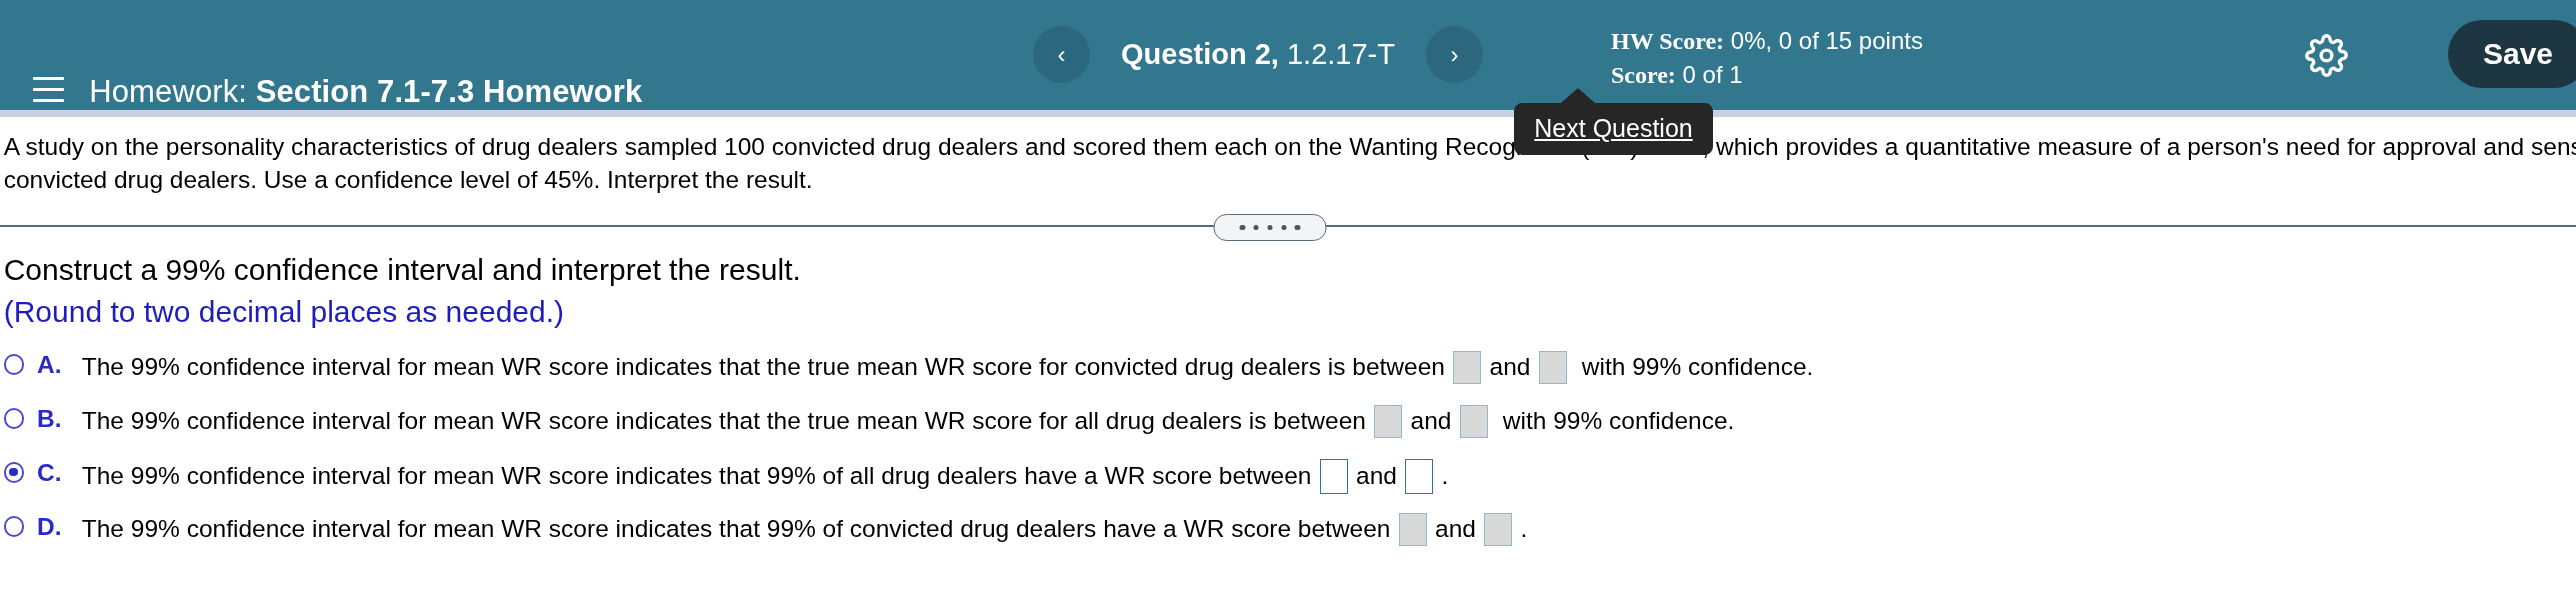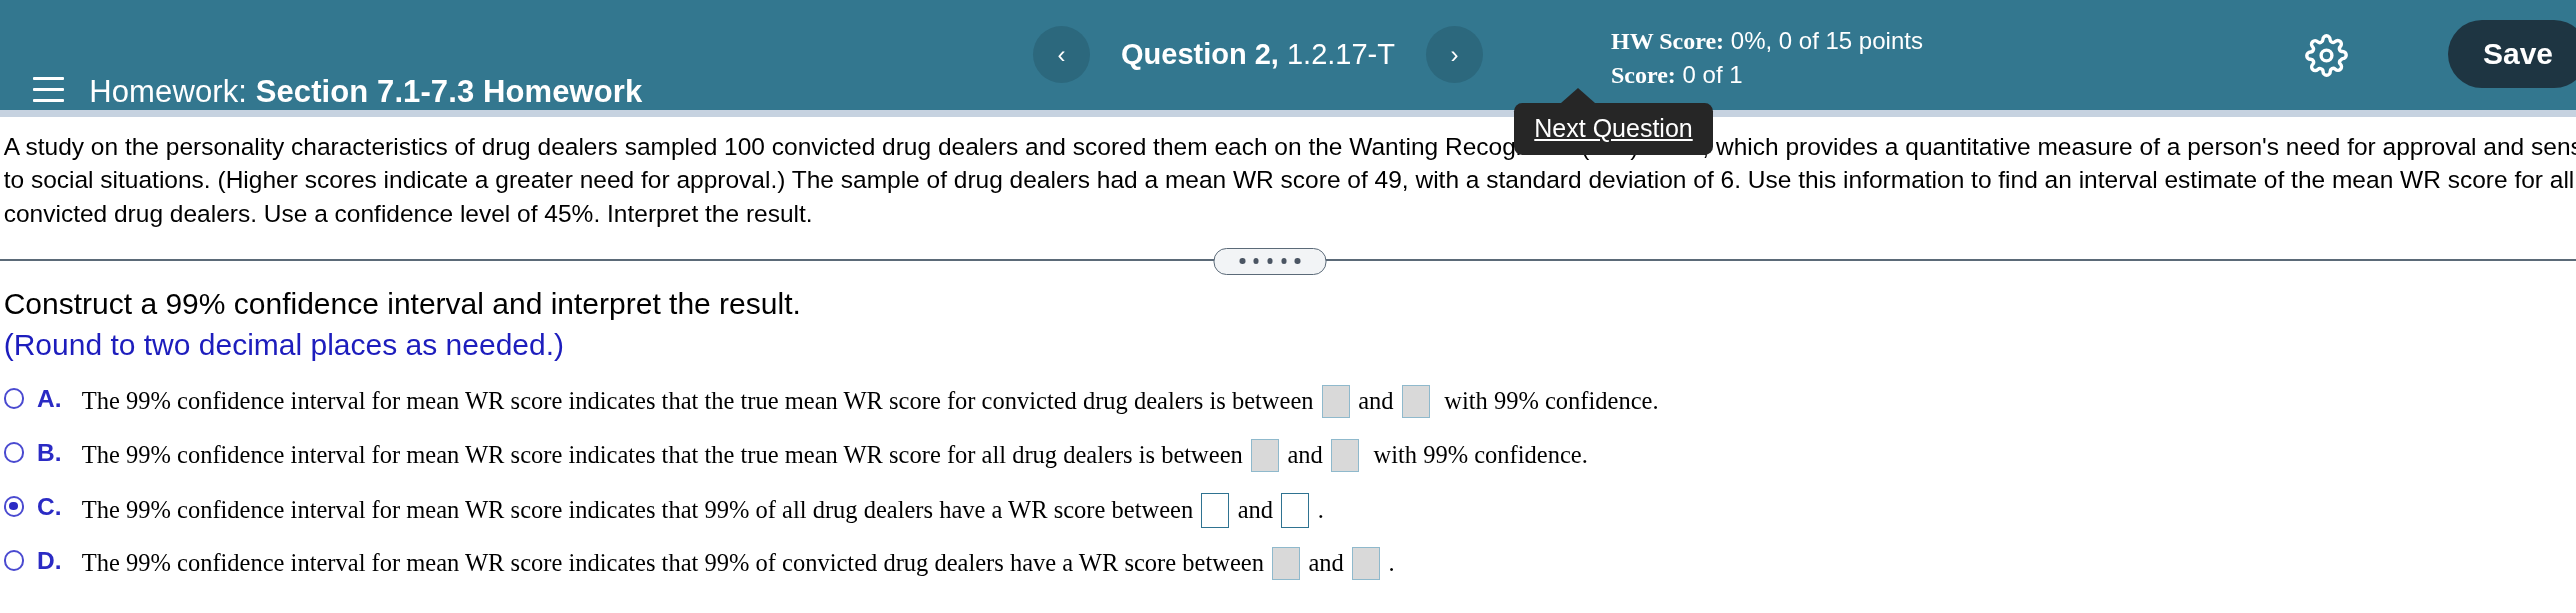--- a/index.html
+++ b/index.html
@@ -251,21 +251,21 @@
     margin-top: 3.7px;
     flex: 0 0 auto;
   }
   .choice-text {
     margin-left: 20.3px;
     margin-top: 3.7px;
     display: flex;
     align-items: center;
     gap: 0;
   }
-  .choice-text .seg { white-space: pre; font-family: Liberation Serif, serif; }
+  .choice-text .seg { white-space: pre; }
 
   .ansbox {
     display: inline-block;
     width: 28px;
     height: 33px;
     border: 1.8px solid #8fb9cc;
     background: #d9d9d9;
     box-sizing: border-box;
     margin: 0 8.3px;
     vertical-align: middle;
@@ -313,21 +313,20 @@
 </div>
 
 <div class="header-underline"></div>
 
 <div class="tooltip">Next Question</div>
 
 <div class="content">
 
   <div class="question-text">
     <div>A study on the personality characteristics of drug dealers sampled 100 convicted drug dealers and scored them each on the Wanting Recognition (WR) scale, which provides a quantitative measure of a person's need for approval and sensitivity</div>
-    <div>to social situations. (Higher scores indicate a greater need for approval.) The sample of drug dealers had a mean WR score of 49, with a standard deviation of 6. Use this information to find an interval estimate of the mean WR score for all</div>
     <div>convicted drug dealers. Use a confidence level of 45%. Interpret the result.</div>
   </div>
 
   <div class="divider-wrap">
     <div class="divider-line"></div>
     <div class="divider-handle">
       <i></i>
       <i></i>
       <i></i>
       <i></i>

